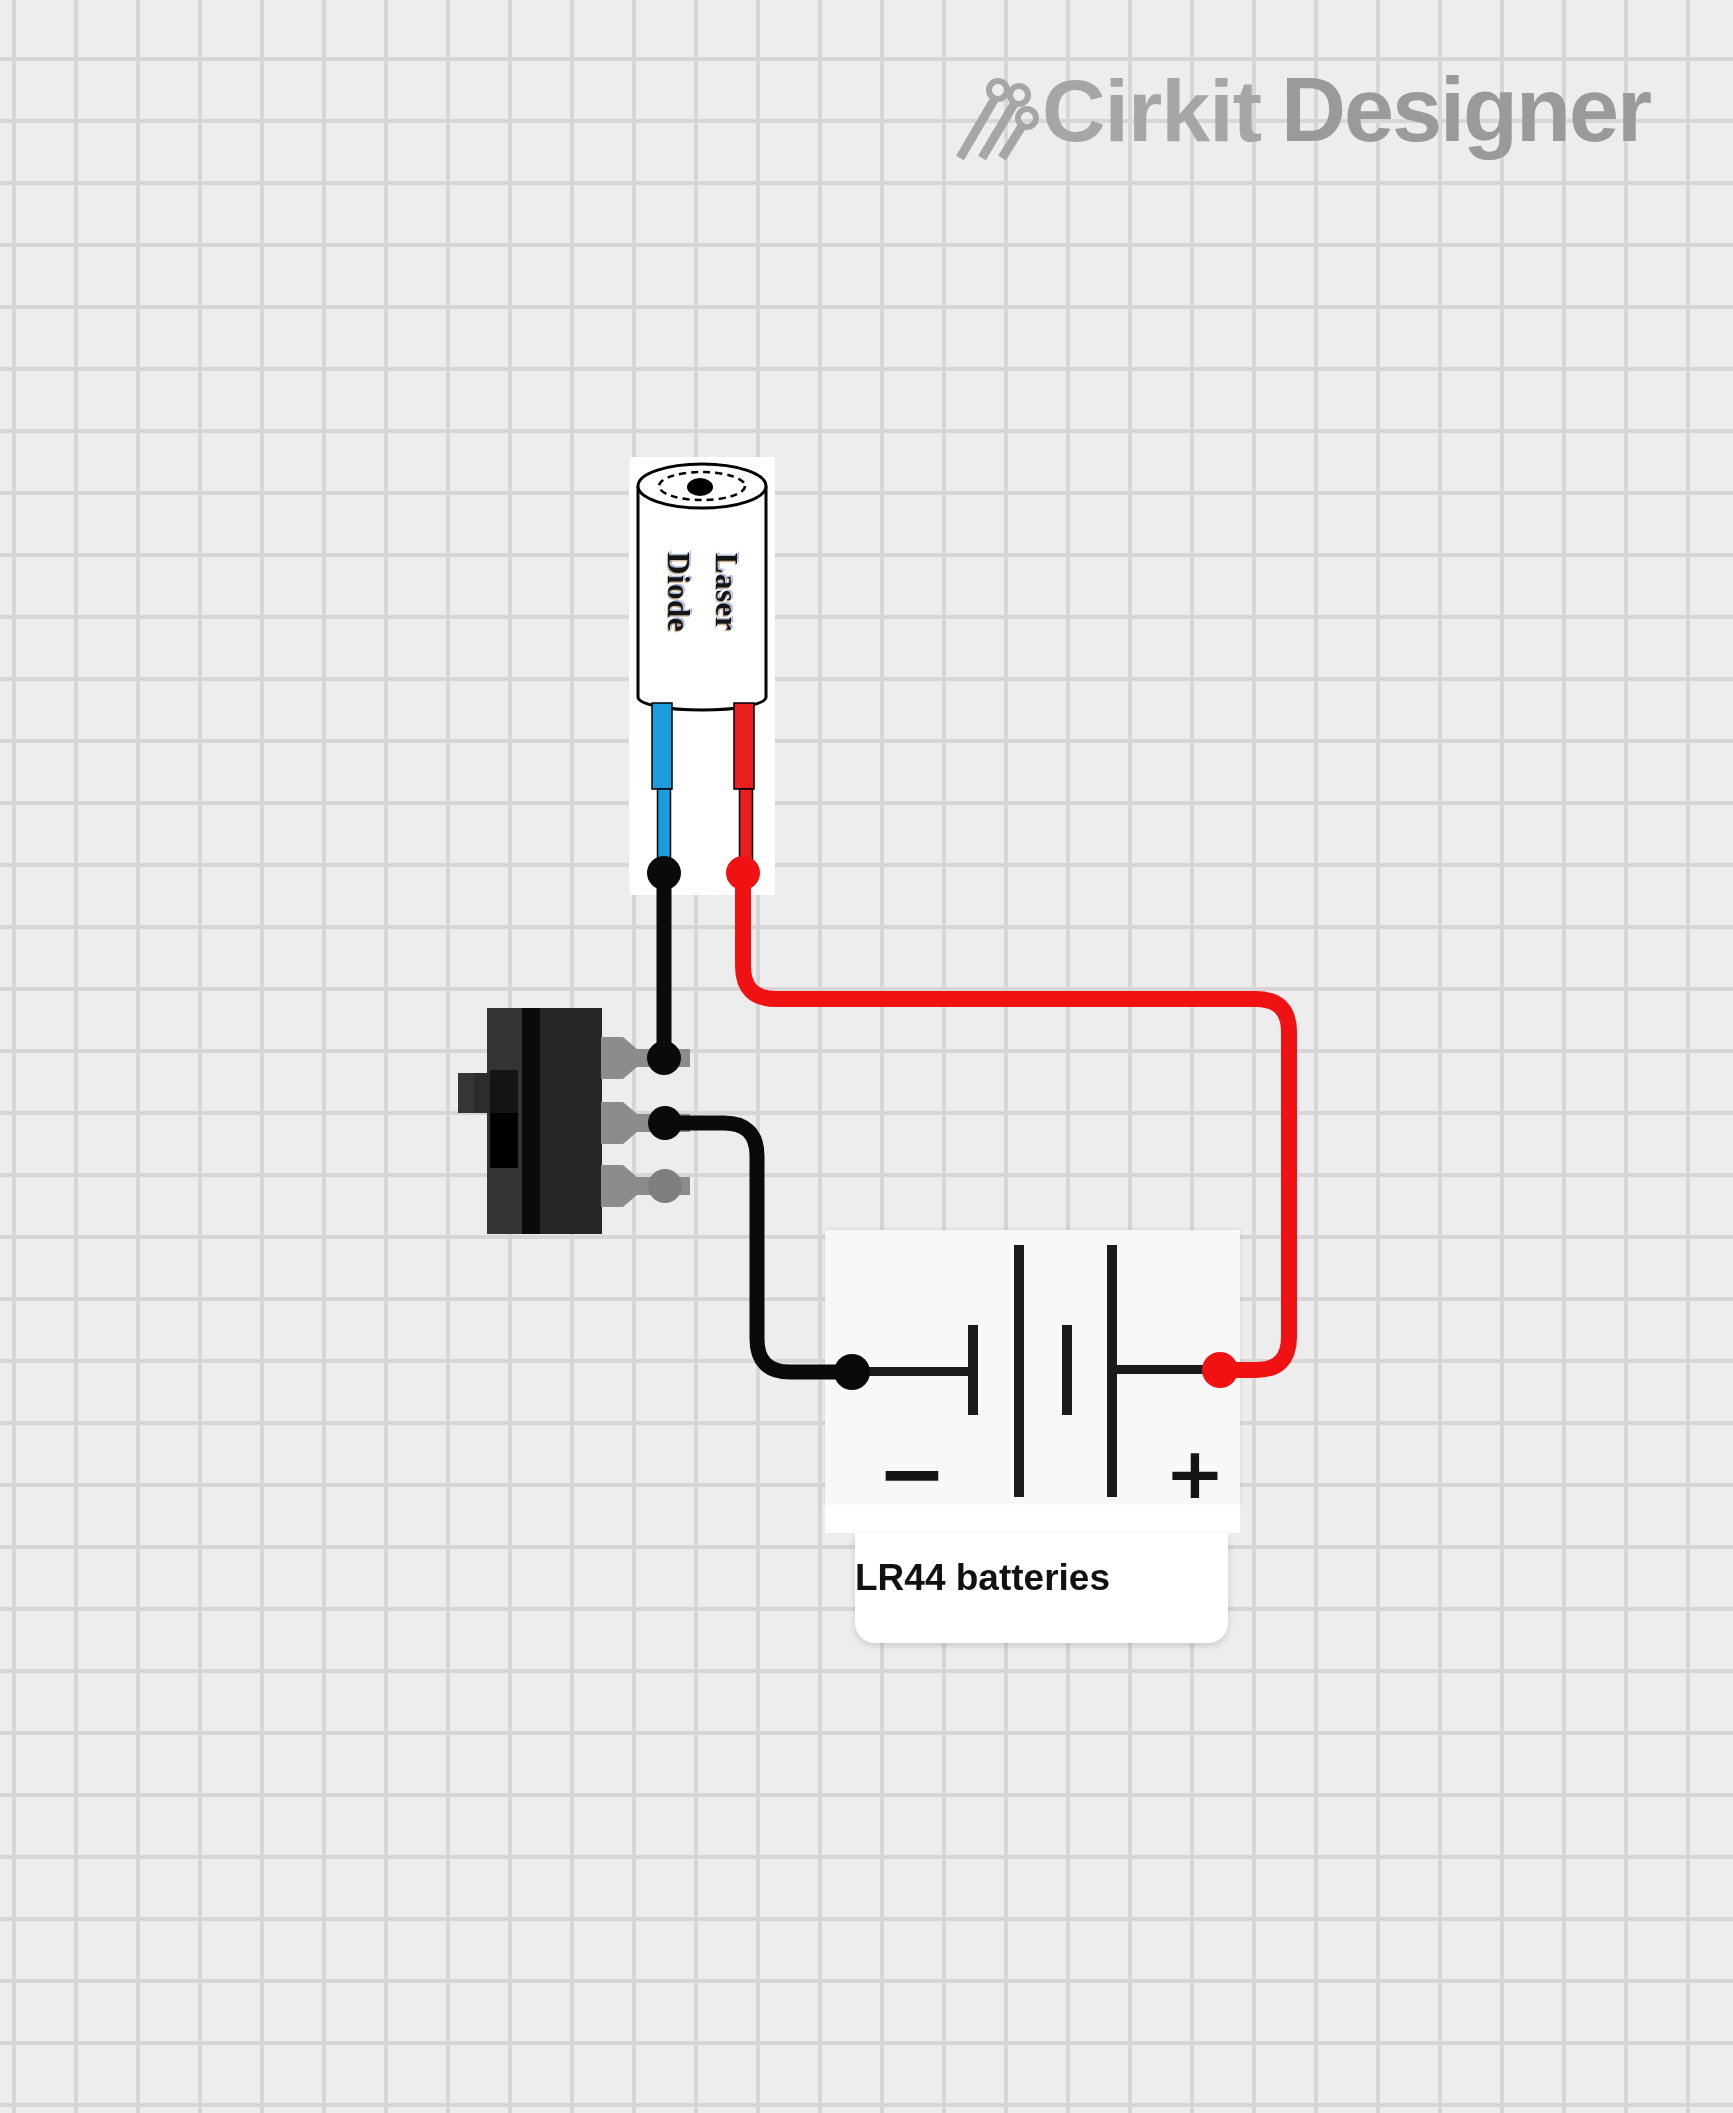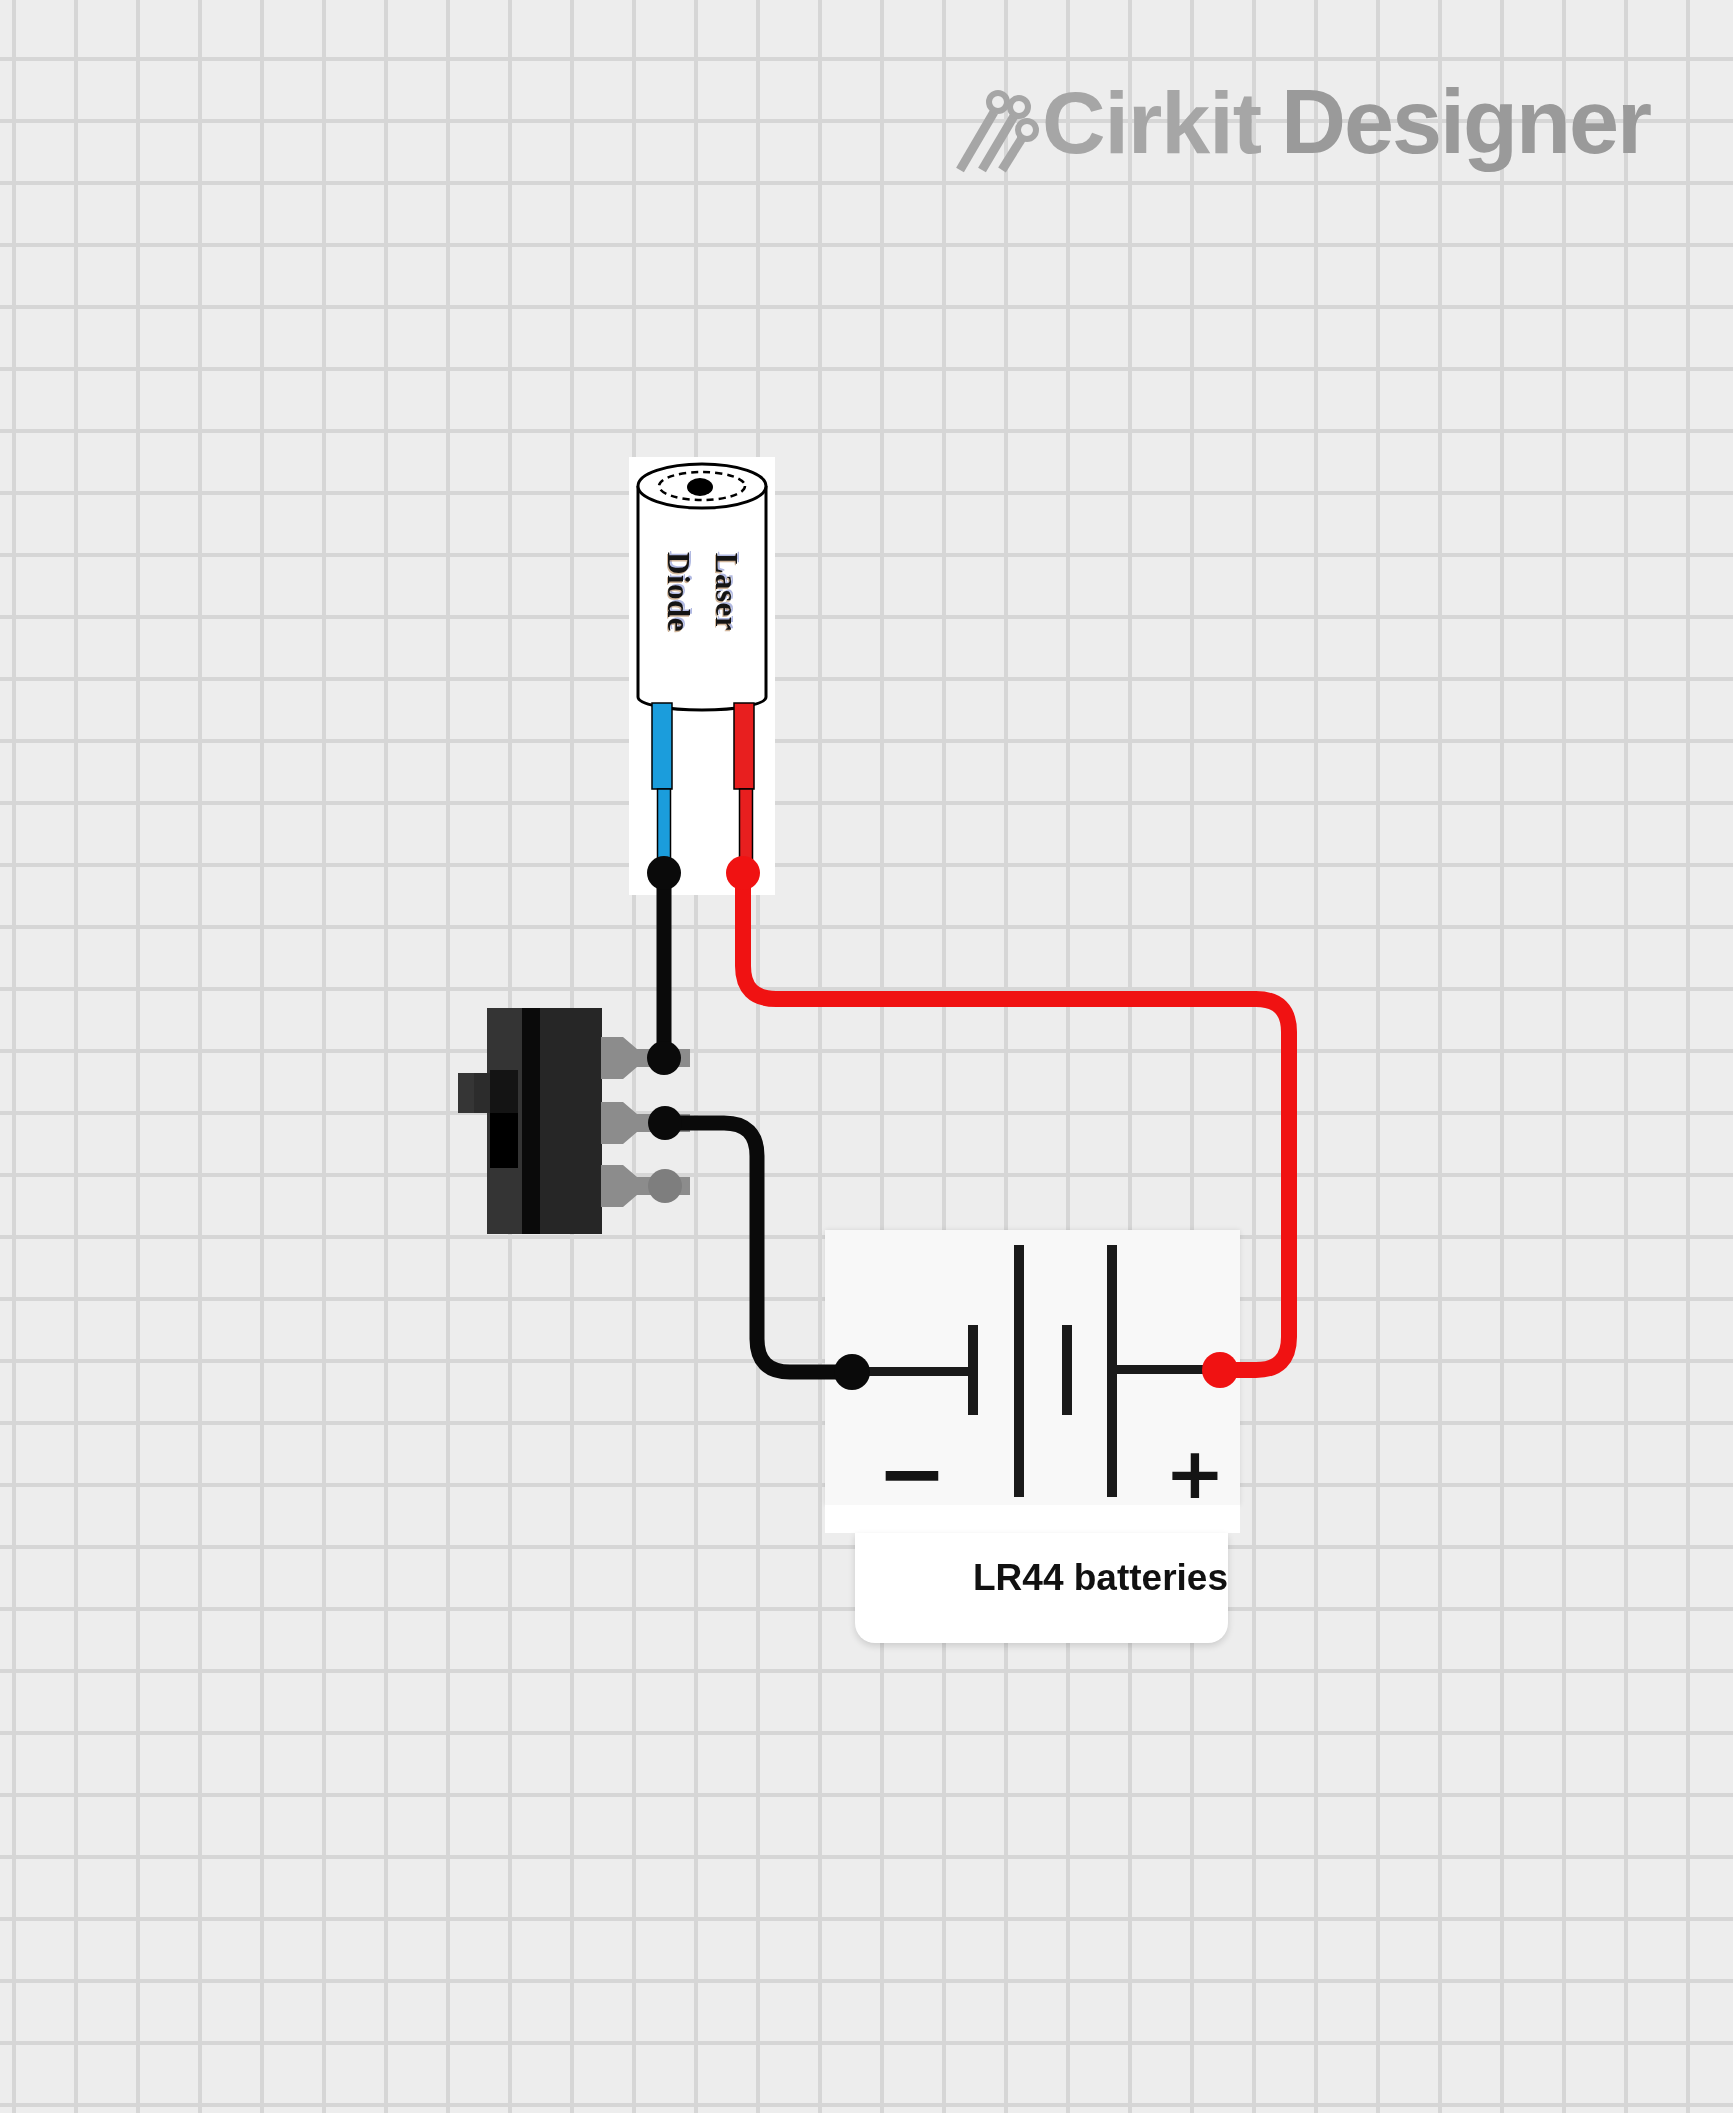--- a/index.html
+++ b/index.html
@@ -9,21 +9,21 @@
     overflow:hidden;
     background-color:#ededed;
     background-image:
       linear-gradient(to right,#d6d6d6 0,#d6d6d6 4px,transparent 4px),
       linear-gradient(to bottom,#d6d6d6 0,#d6d6d6 4px,transparent 4px);
     background-size:62px 62px;
     background-position:12px 57px;
     font-family:"Liberation Sans",sans-serif;
   }
   
-  .logo{position:absolute;left:952px;top:70px;height:104px;display:flex;align-items:flex-start;}
+  .logo{position:absolute;left:952px;top:58px;height:104px;display:flex;align-items:flex-start;}
   .logo svg{margin-top:12px;}
   .logo-text{white-space:nowrap;line-height:104px;}
   .logo-regular{font-size:88px;font-weight:600;color:#a6a6a6;letter-spacing:-1px;}
   .logo-bold{font-size:90px;font-weight:800;color:#9a9a9a;letter-spacing:-2px;margin-left:20px;}
   
   .card{position:absolute;background:#ffffff;}
   .laser-card{left:629px;top:457px;width:146px;height:438px;}
   .laser-label{
     position:absolute;left:18px;top:87px;width:110px;height:96px;
     transform:rotate(90deg);
@@ -33,21 +33,21 @@
     color:#141414;
     text-shadow:1.5px 1.5px 0 rgba(150,90,30,.45),-1.5px -1.5px 0 rgba(60,80,180,.40);
   }
   .battery-wrap{position:absolute;left:825px;top:1230px;width:415px;height:413px;}
   .battery-image{position:absolute;left:0;top:0;width:415px;height:275px;background:#f8f8f8;box-shadow:0 0 5px rgba(0,0,0,.10);}
   .battery-strip{position:absolute;left:0;top:275px;width:415px;height:28px;background:#ffffff;}
   .battery-label-box{
     position:absolute;left:30px;top:303px;width:373px;height:110px;
     background:#ffffff;border-radius:0 0 20px 20px;
     box-shadow:0 3px 7px rgba(0,0,0,.14);
-    text-align:right;
+    text-align:left;
   }
   .battery-label-text{margin-top:24px;font-size:37px;font-weight:700;color:#111;}
   .switch-svg{position:absolute;left:455px;top:1005px;}
   .overlay{position:absolute;left:0;top:0;pointer-events:none;}
 </style>
 </head>
 <body>
 
 <div class="stage">
 

